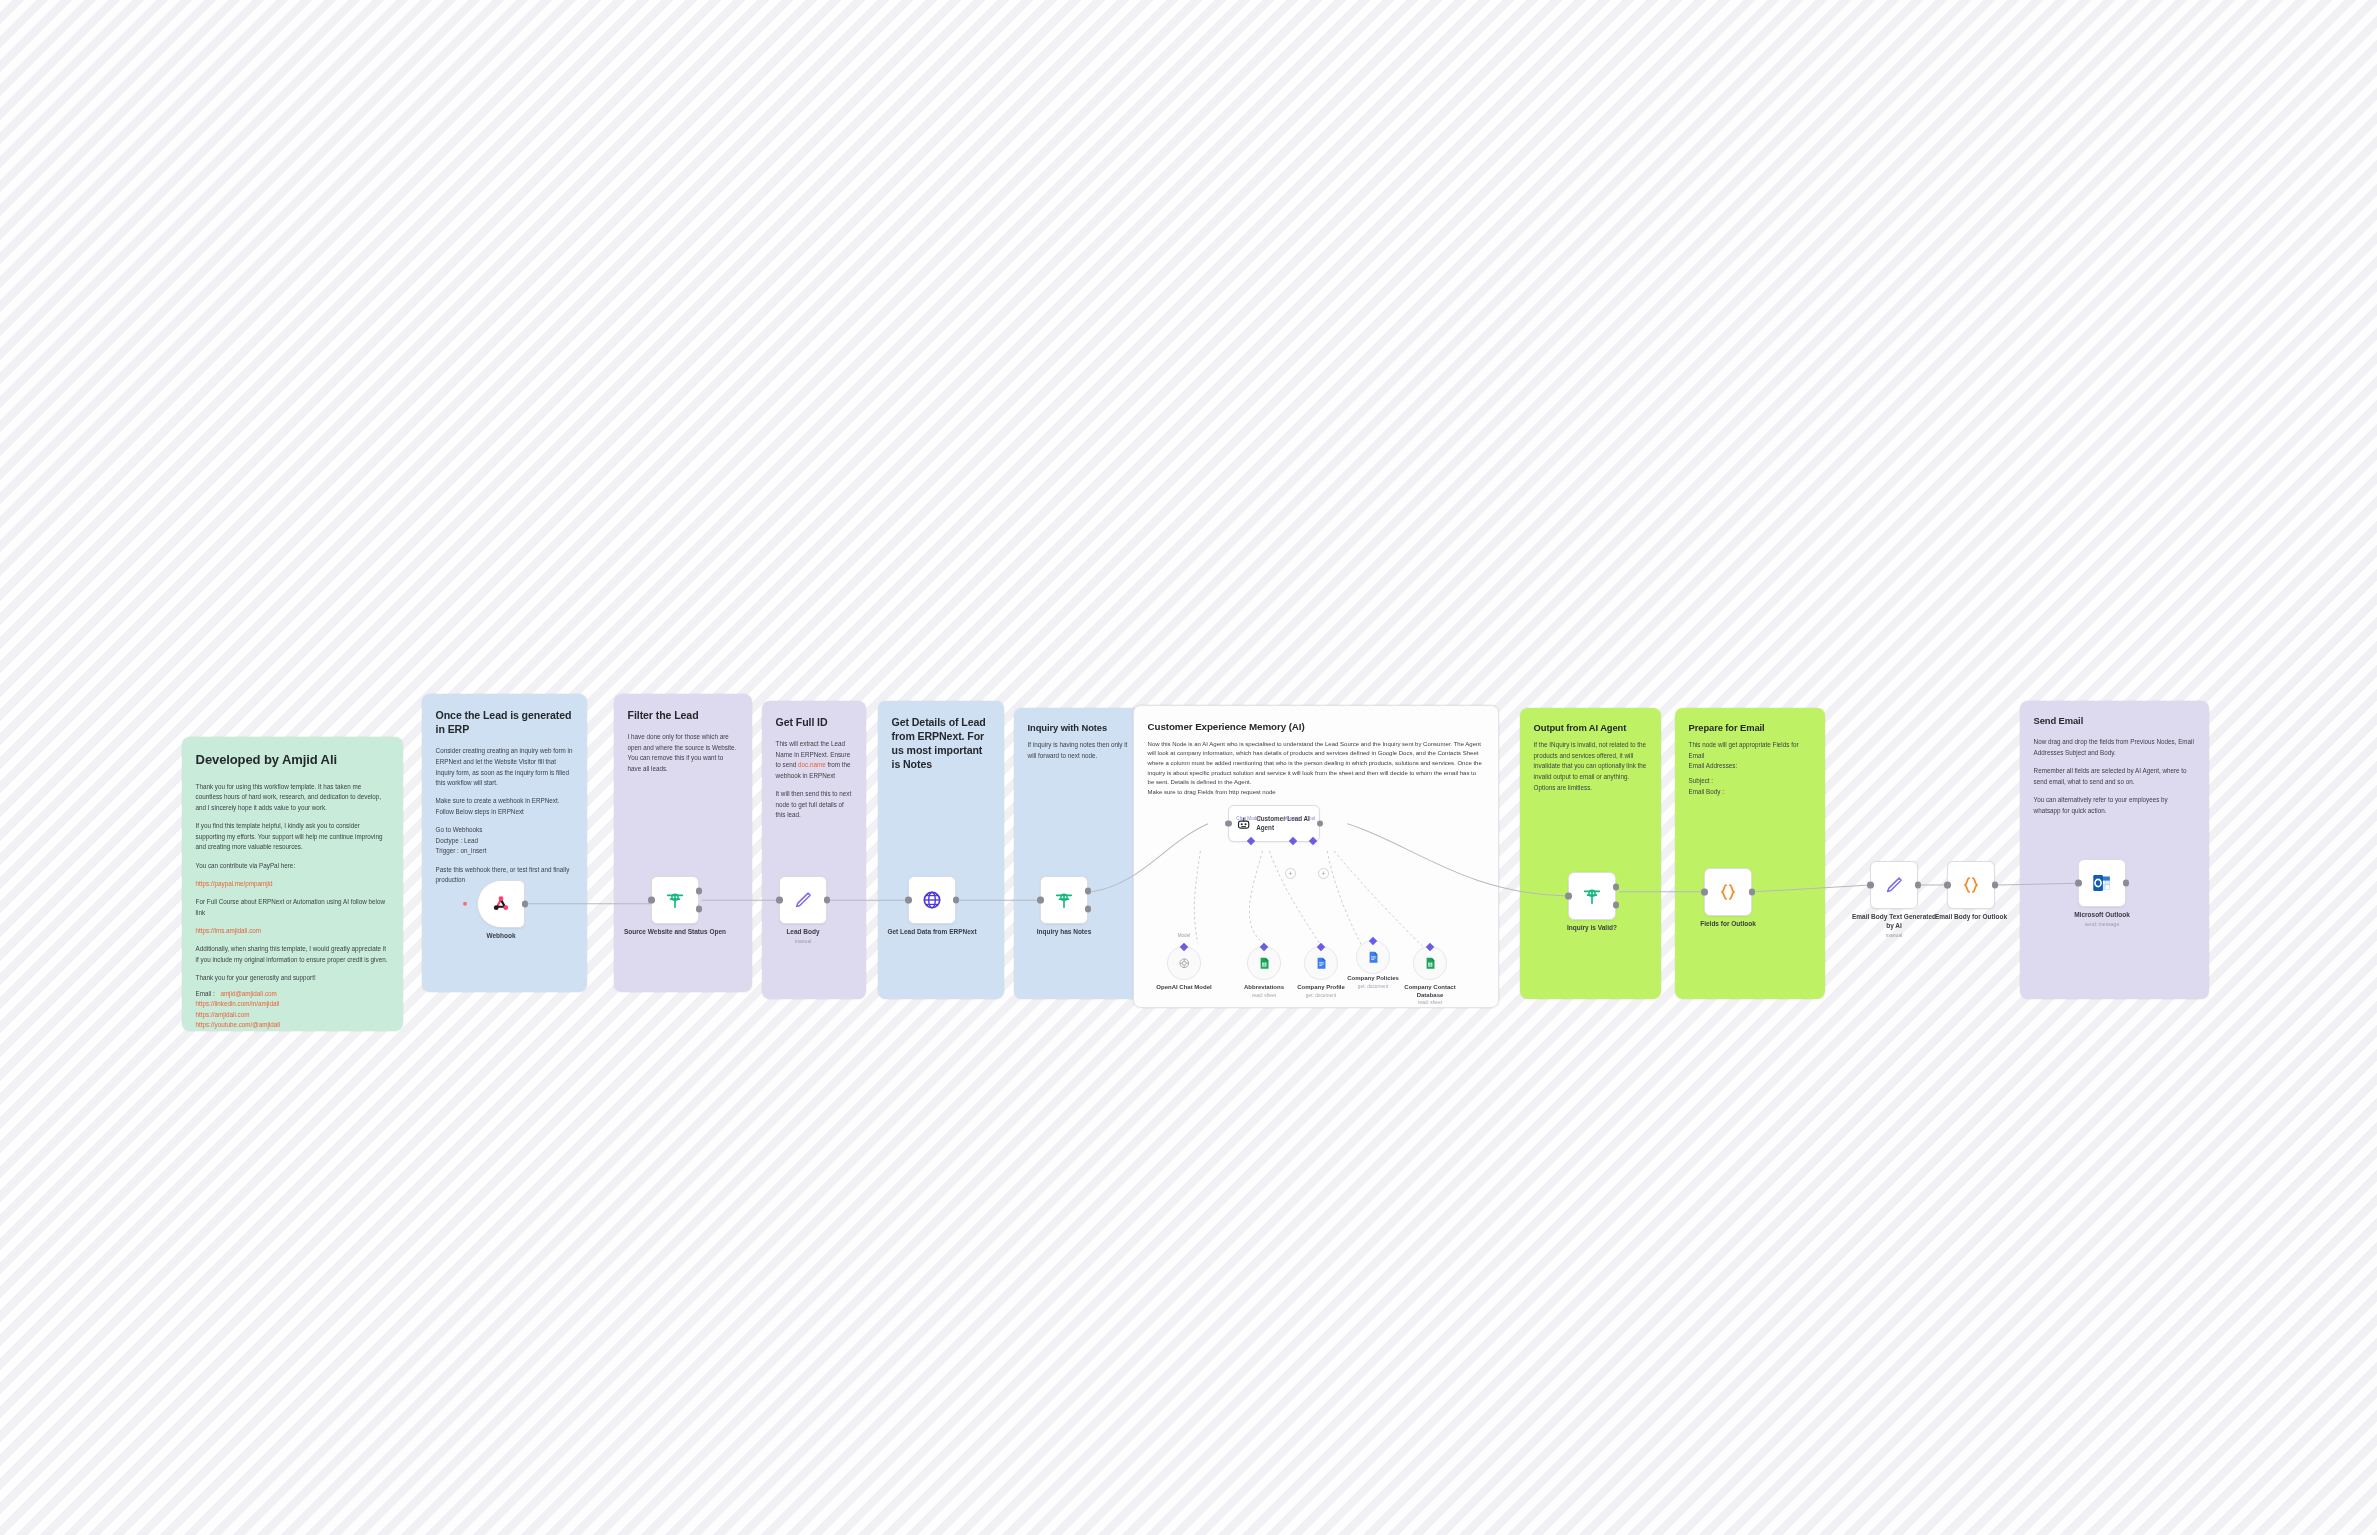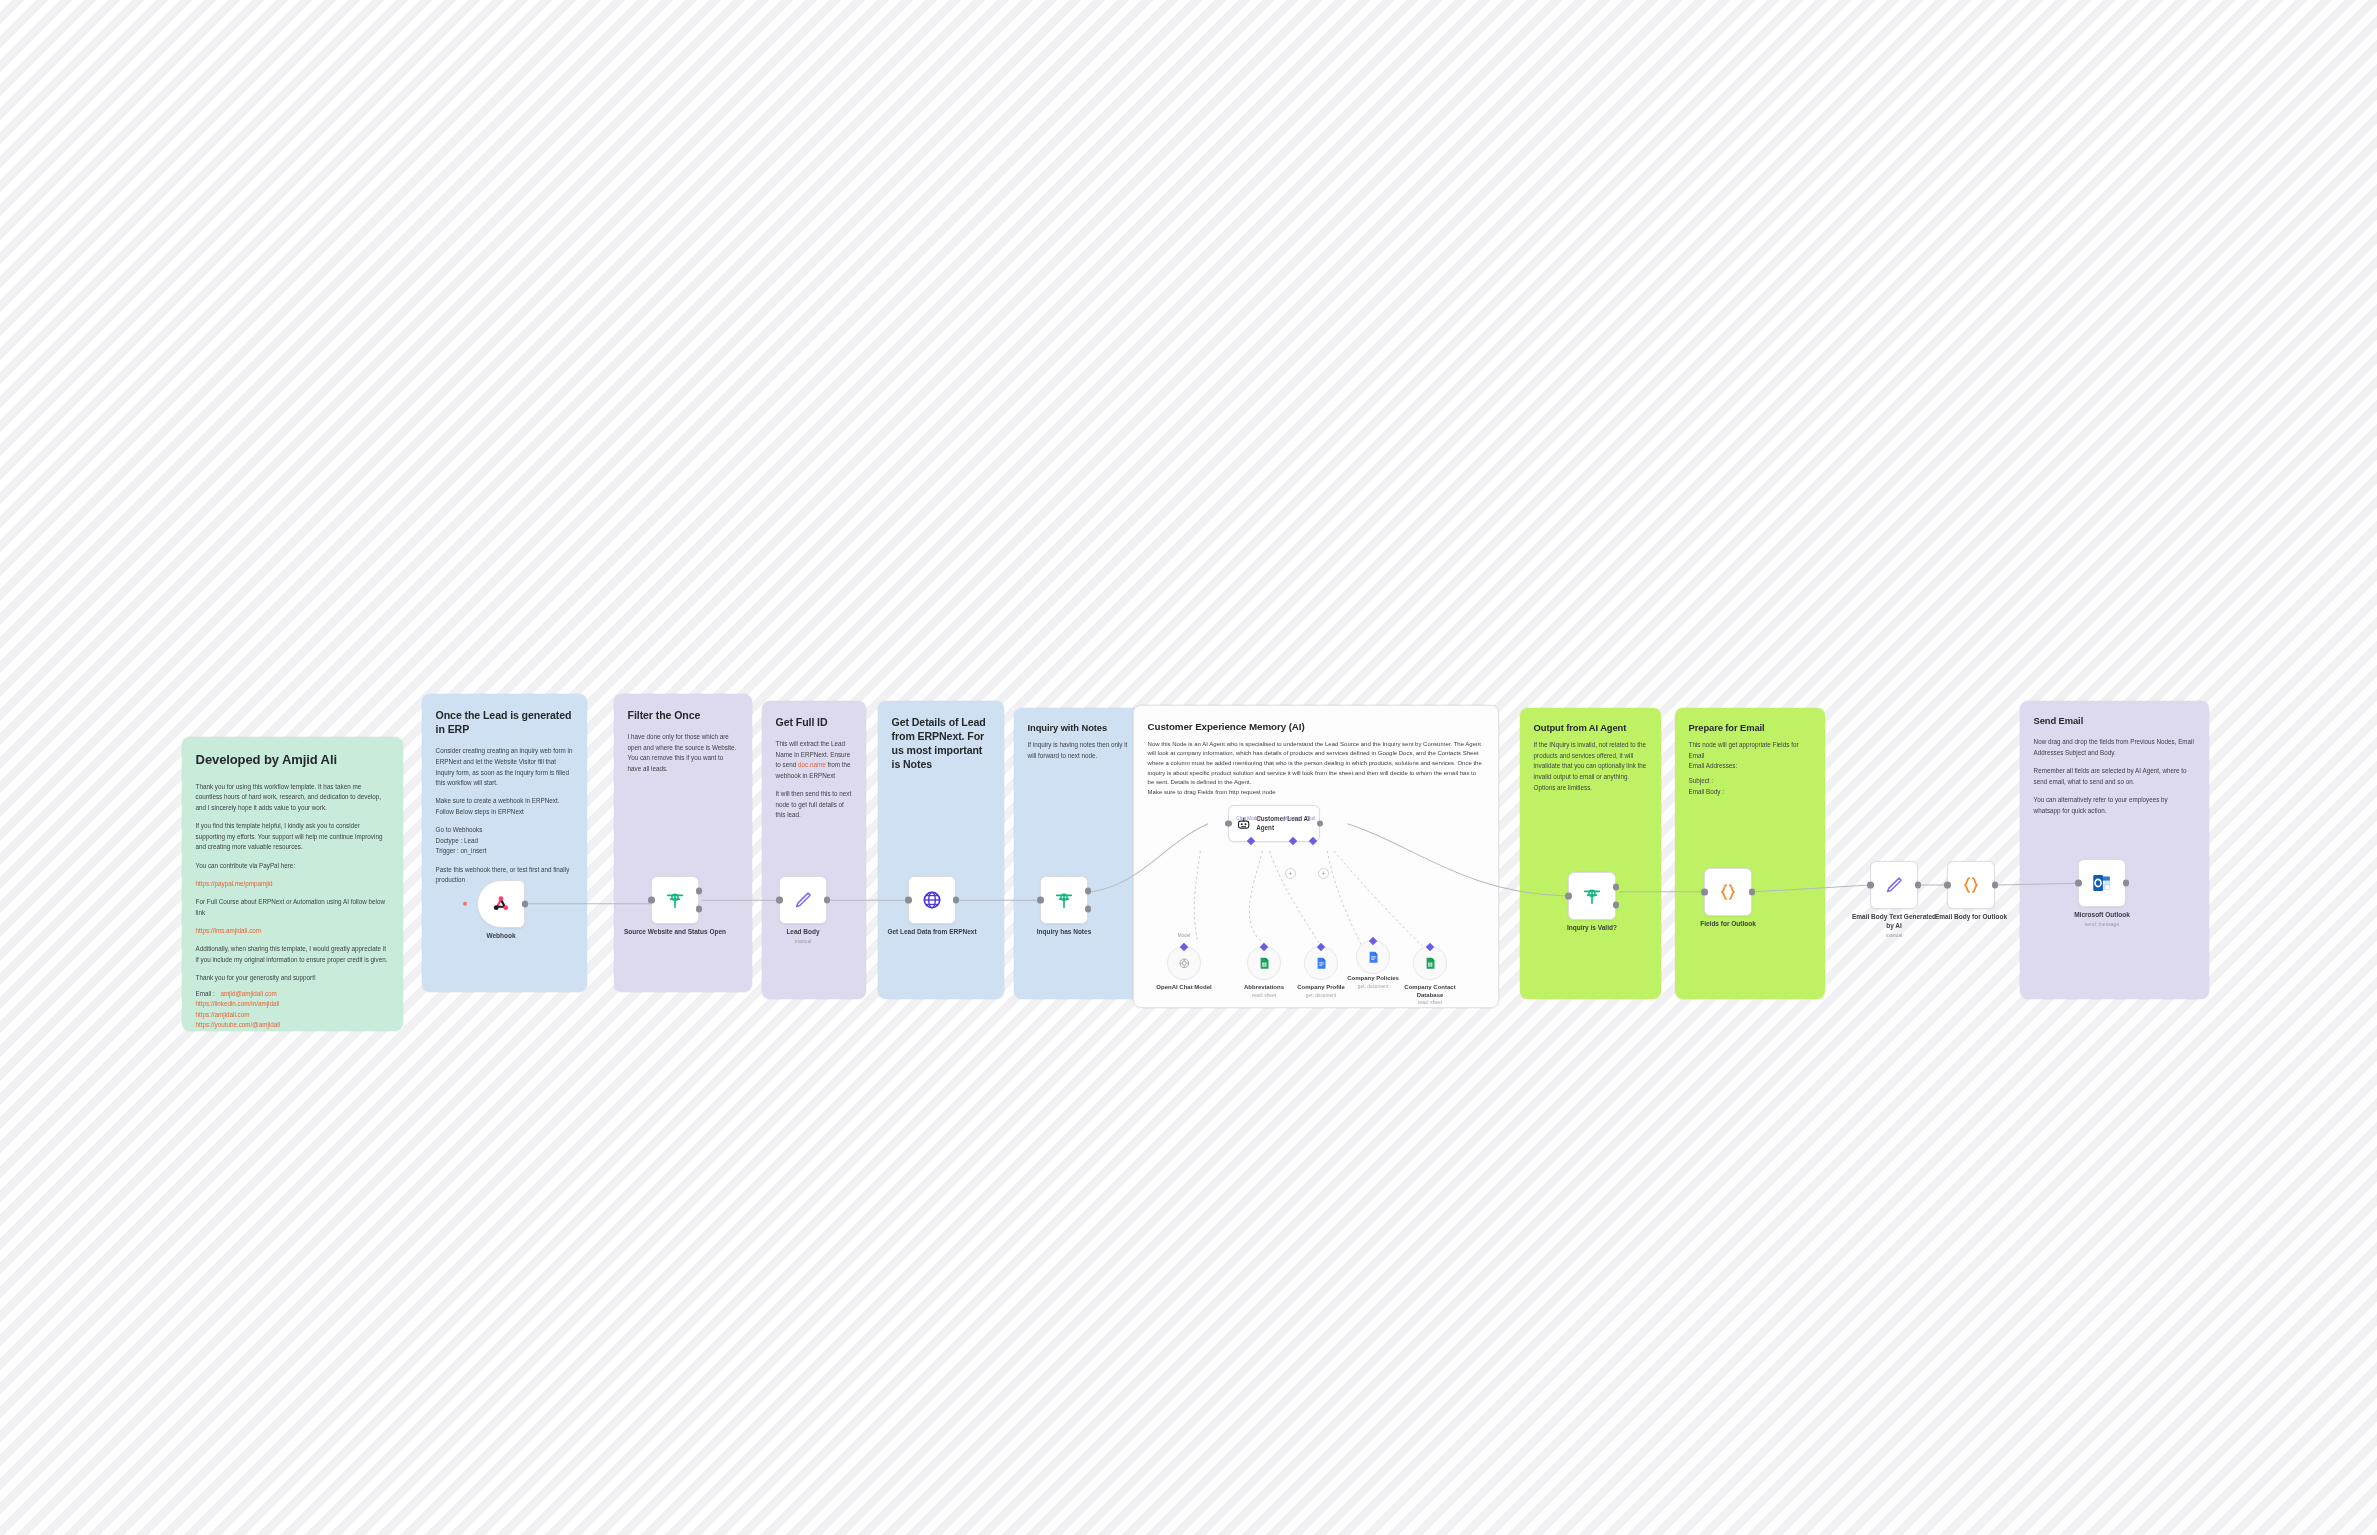--- a/index.html
+++ b/index.html
@@ -257,21 +257,21 @@
     <div class="st-body">Make sure to create a webhook in ERPNext. Follow Below steps in ERPNext</div>
     <div class="st-gap"></div>
     <div class="st-body">Go to Webhooks
 Doctype : Lead
 Trigger : on_insert</div>
     <div class="st-gap"></div>
     <div class="st-body">Paste this webhook there, or test first and finally production</div>
   </div>
 
   <div class="sticky c-purple" style="left:614px; top:694px; width:138px; height:298px;">
-    <div class="st-title">Filter the Once</div>
+    <div class="st-title">Filter the Lead</div>
     <div class="st-body">I have done only for those which are open and where the source is Website. You can remove this if you want to have all leads.</div>
   </div>
 
   <div class="sticky c-purple" style="left:762px; top:701px; width:104px; height:298px;">
     <div class="st-title">Get Full ID</div>
     <div class="st-body"><span>This will extract the Lead Name in ERPNext. Ensure to send </span><span class="st-link" style="display:inline">doc.name</span><span> from the webhook in ERPNext</span></div>
     <div class="st-gap"></div>
     <div class="st-body">It will then send this to next node to get full details of this lead.</div>
   </div>
 

